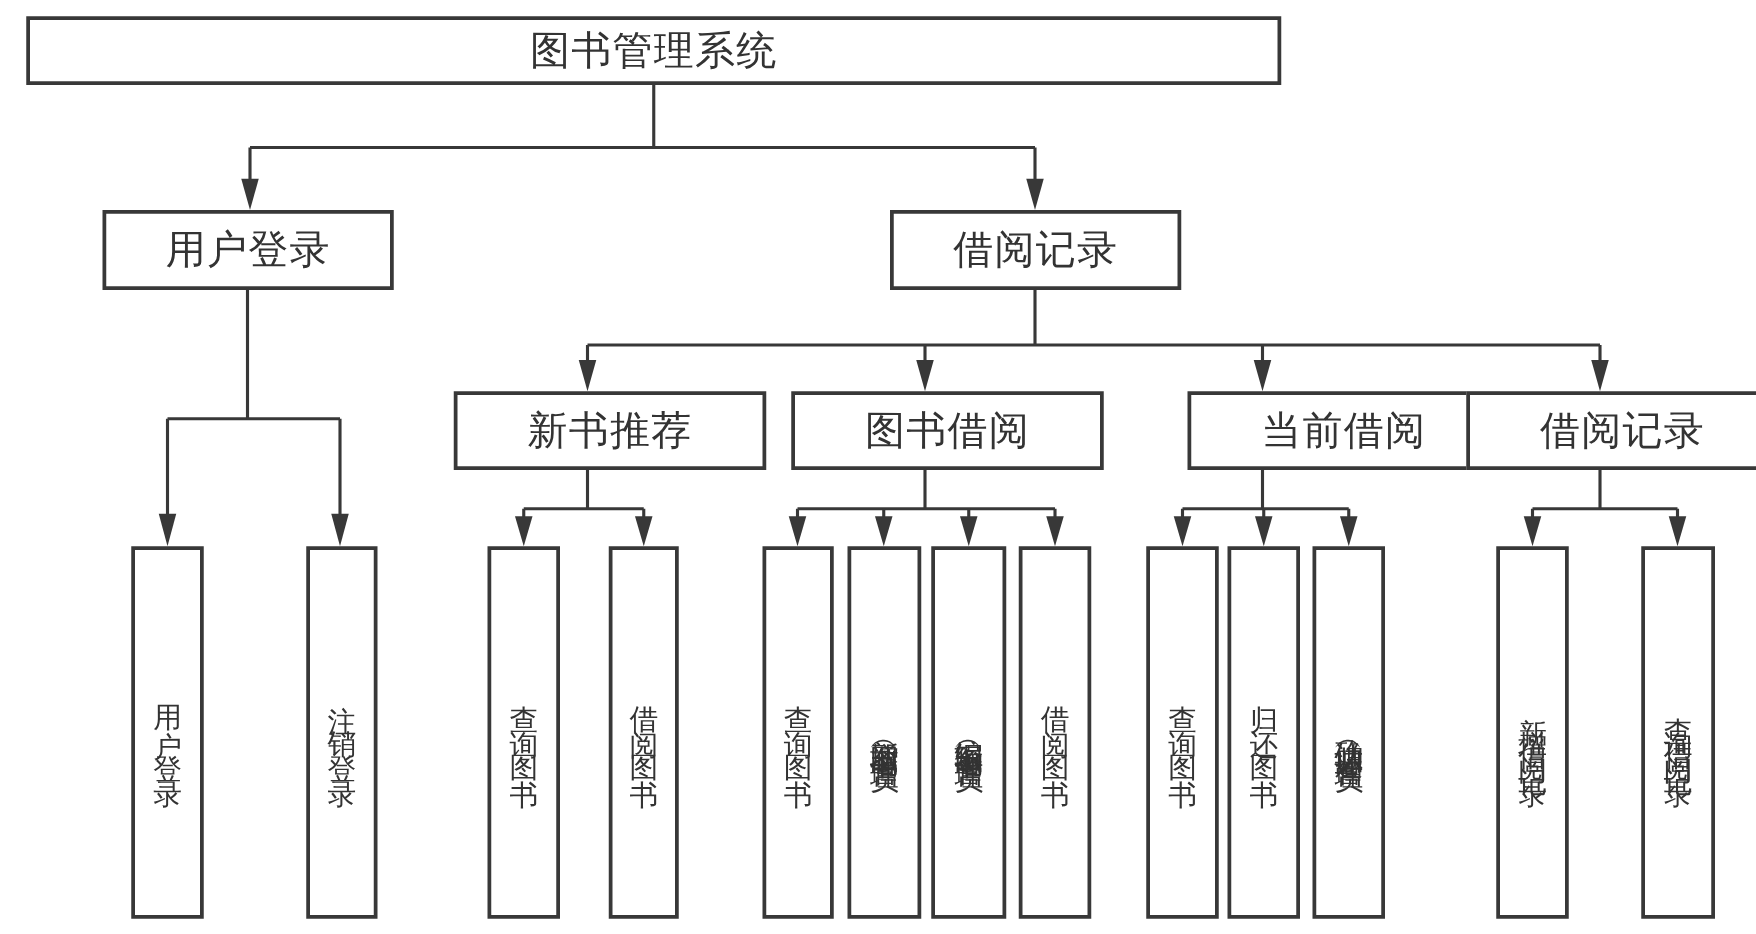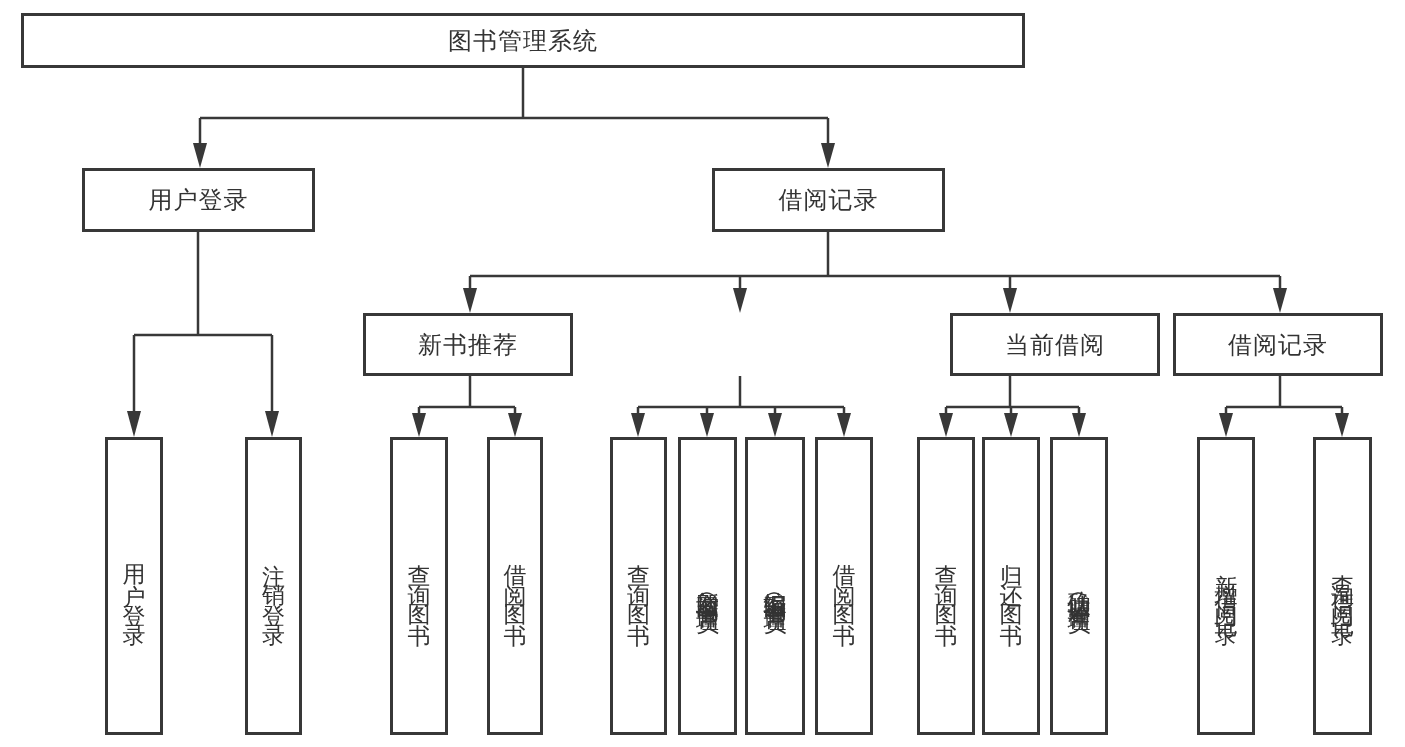--- a/index.html
+++ b/index.html
@@ -21,35 +21,35 @@
     position: absolute;
     box-sizing: border-box;
     background: #ffffff;
     border: 3px solid #383838;
     color: #333333;
     display: flex;
     align-items: center;
     justify-content: center;
     z-index: 2;
   }
-  .hbox { font-size: 24px; letter-spacing: 1px; }
+  .hbox { font-size: 32px; letter-spacing: 1px; }
   .vbox {
     writing-mode: vertical-rl;
     text-orientation: mixed;
     font-size: 23px;
     line-height: 1;
   }
   .ls4 { letter-spacing: 20px; }
   .ls6 { letter-spacing: 10px; }
   .ls9 { letter-spacing: 3px; }
   
   .n-root  { left:21px;   top:13px;  width:1004px; height:55px; }
   .n-login { left:82px;   top:168px; width:233px;  height:64px; }
   .n-mgmt  { left:712px;  top:168px; width:233px;  height:64px; }
-  .n-l3    { top:313px; height:63px; width:210px; }
+  .n-l3    { top:313px; height:63px; width:250px; }
   .n-l3a   { left:363px; }
   .n-l3b   { left:633px; }
   .n-l3c   { left:950px; }
   .n-l3d   { left:1173px; }
   
   .leaf { top:437px; height:298px; }
   .b1  { left:105px;  width:58px; }
   .b2  { left:245px;  width:57px; }
   .b3  { left:390px;  width:58px; }
   .b4  { left:487px;  width:56px; }
@@ -150,20 +150,21 @@
       <polygon points="1335,413 1349,413 1342,437"></polygon>
     </g>
   </svg>
 
   <div class="hbox n-root">图书管理系统</div>
 
   <div class="hbox n-login">用户登录</div>
   <div class="hbox n-mgmt">借阅记录</div>
 
   <div class="hbox n-l3 n-l3a">新书推荐</div>
+  <div class="hbox n-l3 n-l3b">图书借阅</div>
   <div class="hbox n-l3 n-l3c">当前借阅</div>
   <div class="hbox n-l3 n-l3d">借阅记录</div>
 
   <div class="vbox leaf b1 ls4">用户登录</div>
   <div class="vbox leaf b2 ls4">注销登录</div>
 
   <div class="vbox leaf b3 ls4">查询图书</div>
   <div class="vbox leaf b4 ls4">借阅图书</div>
 
   <div class="vbox leaf b5 ls4">查询图书</div>

